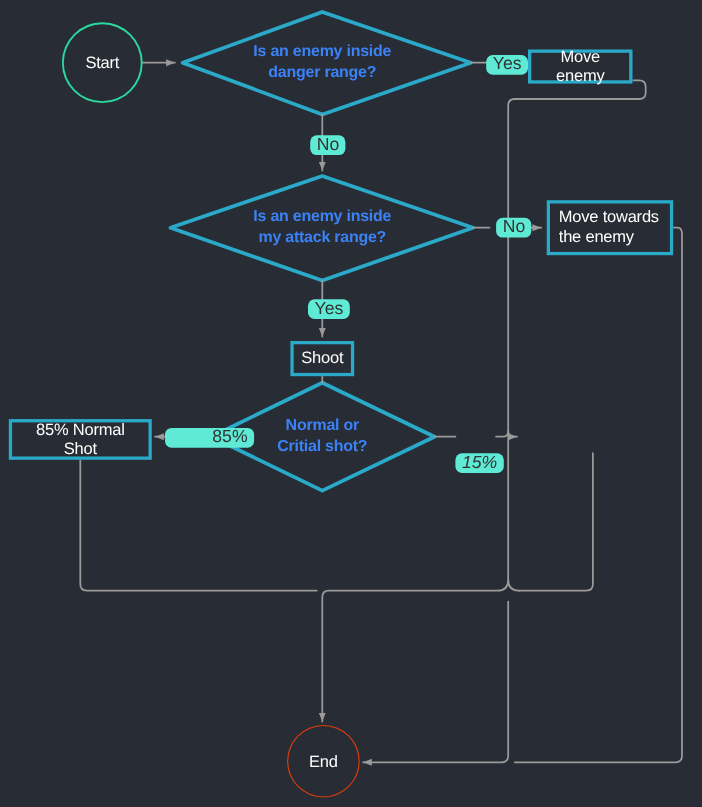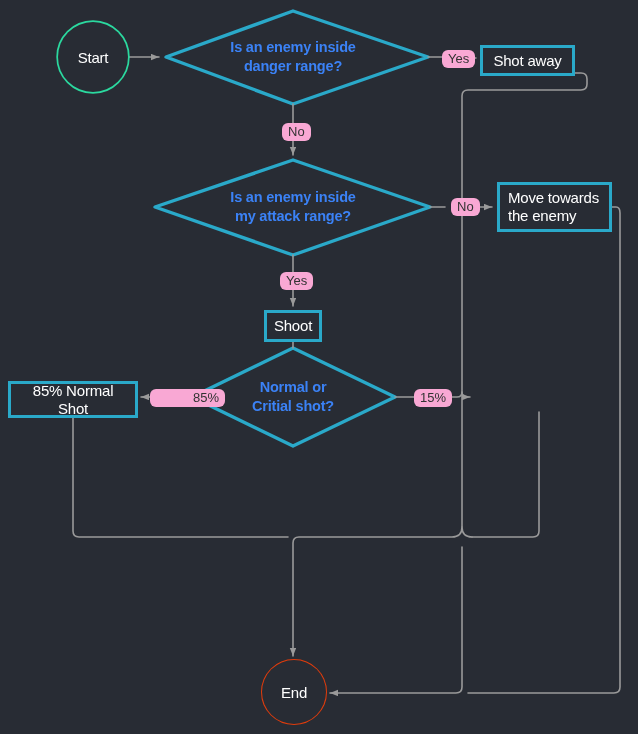--- a/index.html
+++ b/index.html
@@ -52,24 +52,24 @@
     font-weight: bold;
     font-size: 14.5px;
     line-height: 19px;
     text-align: center;
     white-space: pre-line;
     letter-spacing: -0.2px;
     pointer-events: none;
   }
   .edge-label {
     position: absolute;
-    background: #f9a8d4;
+    background: #5eead4;
     color: #333333;
     border-radius: 6px;
-    font-size: 13px;
+    font-size: 16px;
     font-family: "Liberation Sans", sans-serif;
     padding: 1px 6px 2px 6px;
     line-height: 15px;
     white-space: nowrap;
     box-sizing: border-box;
   }
 </style>
 </head>
 <body>
 
@@ -142,21 +142,21 @@
   </svg>
 
   <div class="node terminator" style="left:58px; top:22px; width:70px; height:70px; border-width:0;">
     <span>Start</span>
   </div>
 
   <div class="decision-label" style="left:193px; top:38px; width:200px;">Is an enemy inside
 danger range?</div>
 
   <div class="node process" style="left:480px; top:45px; width:95px; height:31px;">
-    <span>Shot away</span>
+    <span>Move enemy</span>
   </div>
 
   <div class="decision-label" style="left:193px; top:188px; width:200px;">Is an enemy inside
 my attack range?</div>
 
   <div class="node process" style="left:497px; top:182px; width:115px; height:50px; justify-content:flex-start; text-align:left;">
     <span style="white-space:pre-line;">Move towards
 the enemy</span>
   </div>
 
@@ -179,15 +179,15 @@
   <div class="edge-label" style="left:442px; top:50px;">Yes</div>
 
   <div class="edge-label" style="left:282px; top:123px;">No</div>
 
   <div class="edge-label" style="left:451px; top:198px;">No</div>
 
   <div class="edge-label" style="left:280px; top:272px;">Yes</div>
 
   <div class="edge-label" style="left:150px; top:389px;padding-left:43px;">85%</div>
 
-  <div class="edge-label" style="left:414px; top:389px;">15%</div>
+  <div class="edge-label" style="left:414px; top:412px;font-style:italic;">15%</div>
 
 </div>
 
 </body></html>

